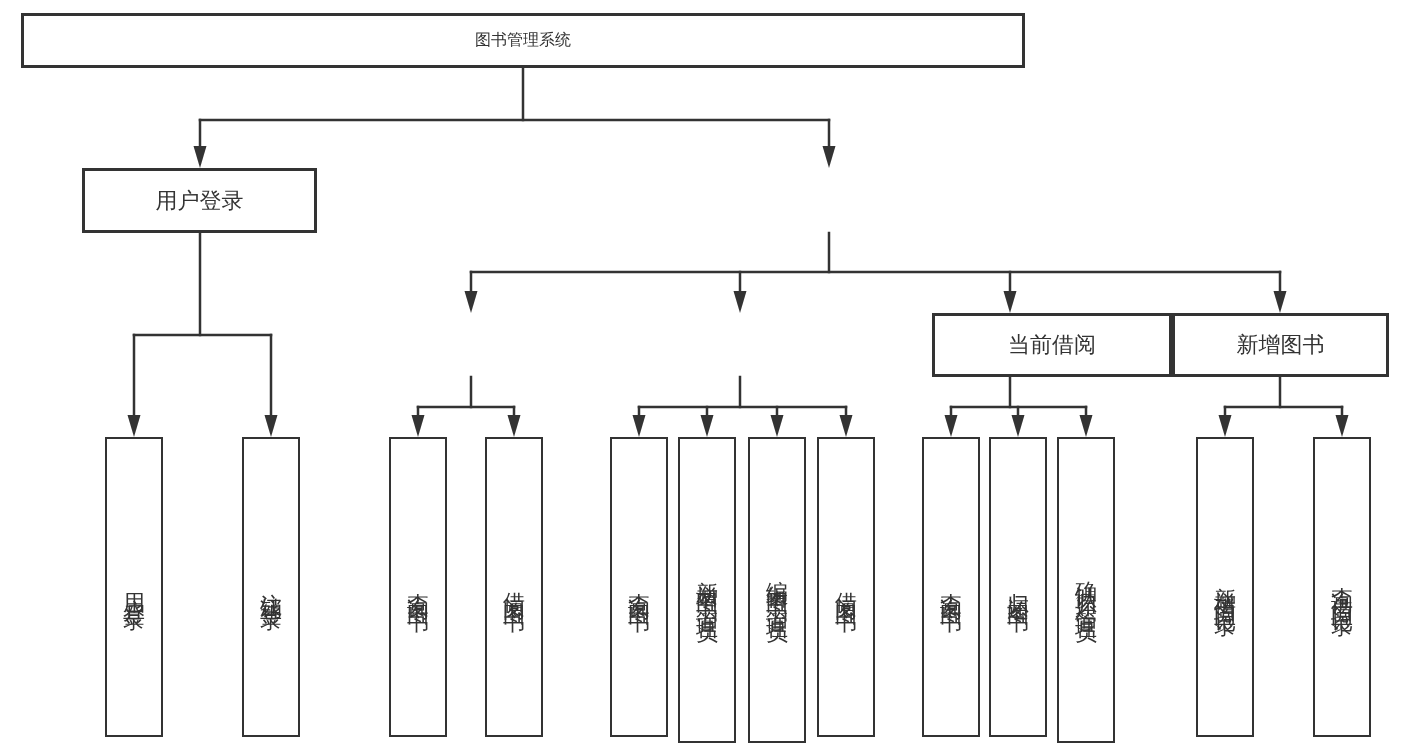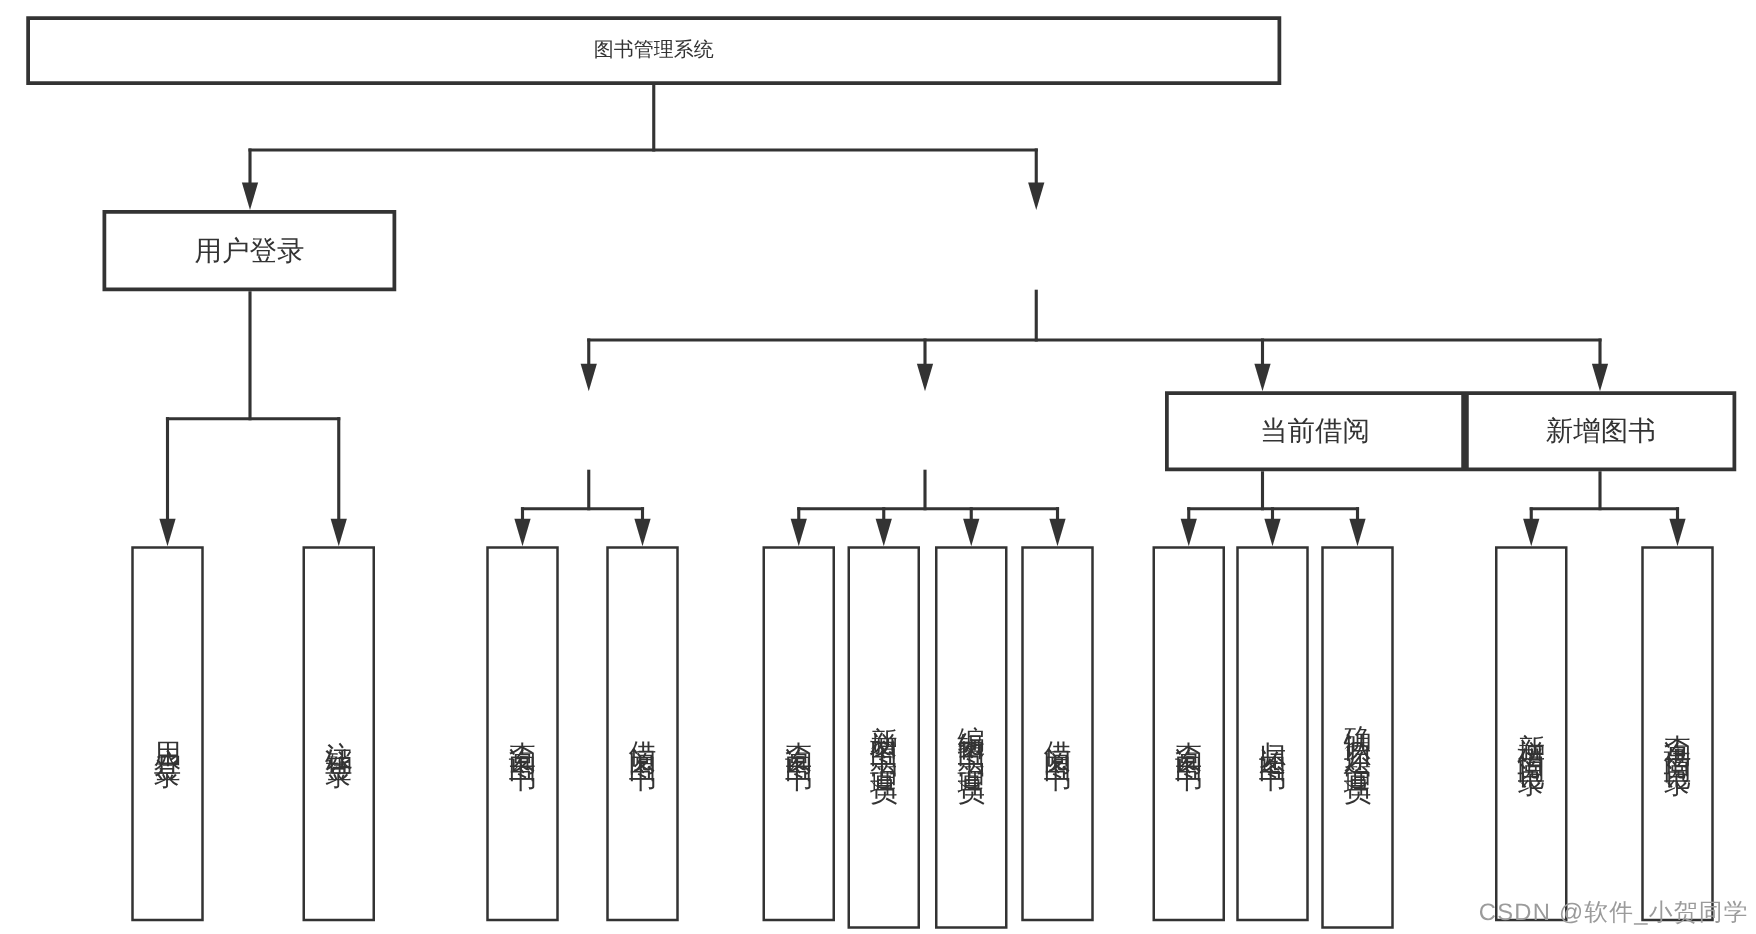--- a/index.html
+++ b/index.html
@@ -167,15 +167,14 @@
     <span class="vtext">确认归还（管理员）</span>
   </div>
 
   <div class="node leaf" style="left:1196px;top:437px;width:58px;height:300px">
     <span class="vtext">新增借阅记录</span>
   </div>
   <div class="node leaf" style="left:1313px;top:437px;width:58px;height:300px">
     <span class="vtext">查询借阅记录</span>
   </div>
 
-  <div class="watermark">CSDN @软件_小贺同学</div>
 
 </div>
 
 </body></html>

